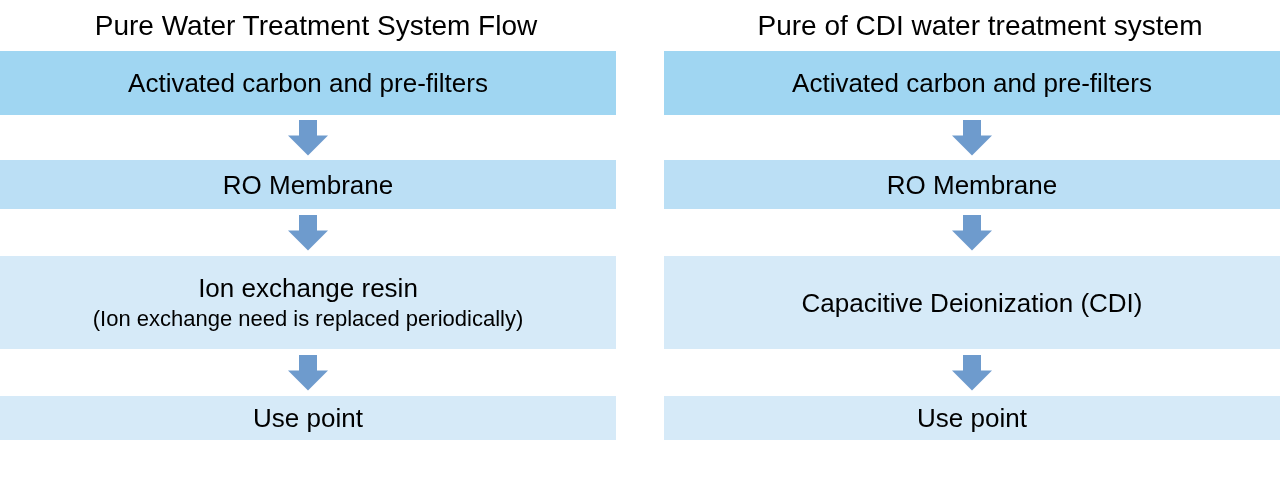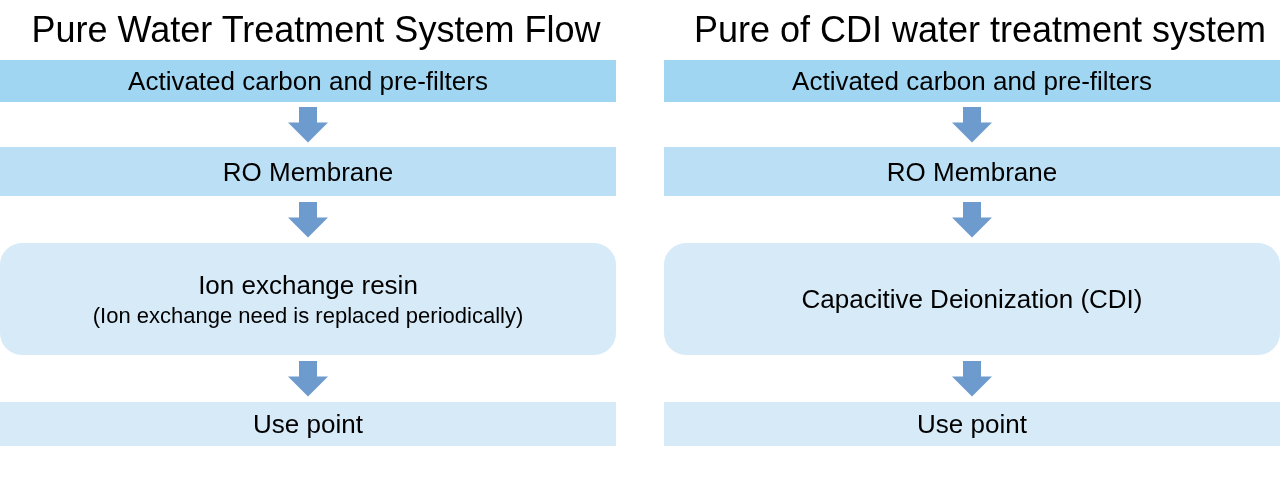--- a/index.html
+++ b/index.html
@@ -16,36 +16,36 @@
     width:1280px;height:480px;
     background:var(--bg-color);
     font-family:"Liberation Sans", sans-serif;
     color:var(--text-color);
     overflow:hidden;
   }
   .wrap{display:flex;width:1280px;}
   .column{width:616px;display:flex;flex-direction:column;}
   .col-gap{width:48px;flex:0 0 48px;}
   .title-row{
-    height:60px;display:flex;align-items:center;justify-content:center;
-    font-size:36px;line-height:30px;white-space:nowrap;margin-left:16px;
+    height:51px;display:flex;align-items:center;justify-content:center;
+    font-size:28px;line-height:30px;white-space:nowrap;margin-left:16px;
   }
   .box{
     width:100%;
     display:flex;flex-direction:column;align-items:center;justify-content:center;
     text-align:center;
   }
   .box .main-label{font-size:26px;line-height:32px;white-space:nowrap;}
   .box .sub-label{font-size:22px;line-height:29px;white-space:nowrap;}
   .shade1{background:var(--box-shade-1);}
   .shade2{background:var(--box-shade-2);}
   .shade3{background:var(--box-shade-3);}
-  .r-box1{height:42px;}
+  .r-box1{height:64px;}
   .r-box2{height:49px;}
-  .r-box3{height:112px;border-radius:22px;}
+  .r-box3{height:93px;}
   .r-box4{height:44px;}
   .gap-row{display:flex;align-items:center;justify-content:center;}
   .r-gap1{height:45px;}
   .r-gap2{height:47px;}
   .r-gap3{height:47px;}
   .down-arrow{
     width:40px;height:36px;
     background:var(--arrow-color);
     clip-path:polygon(11px 0, 29px 0, 29px 16px, 40px 16px, 20px 36px, 0 16px, 11px 16px);
   }

